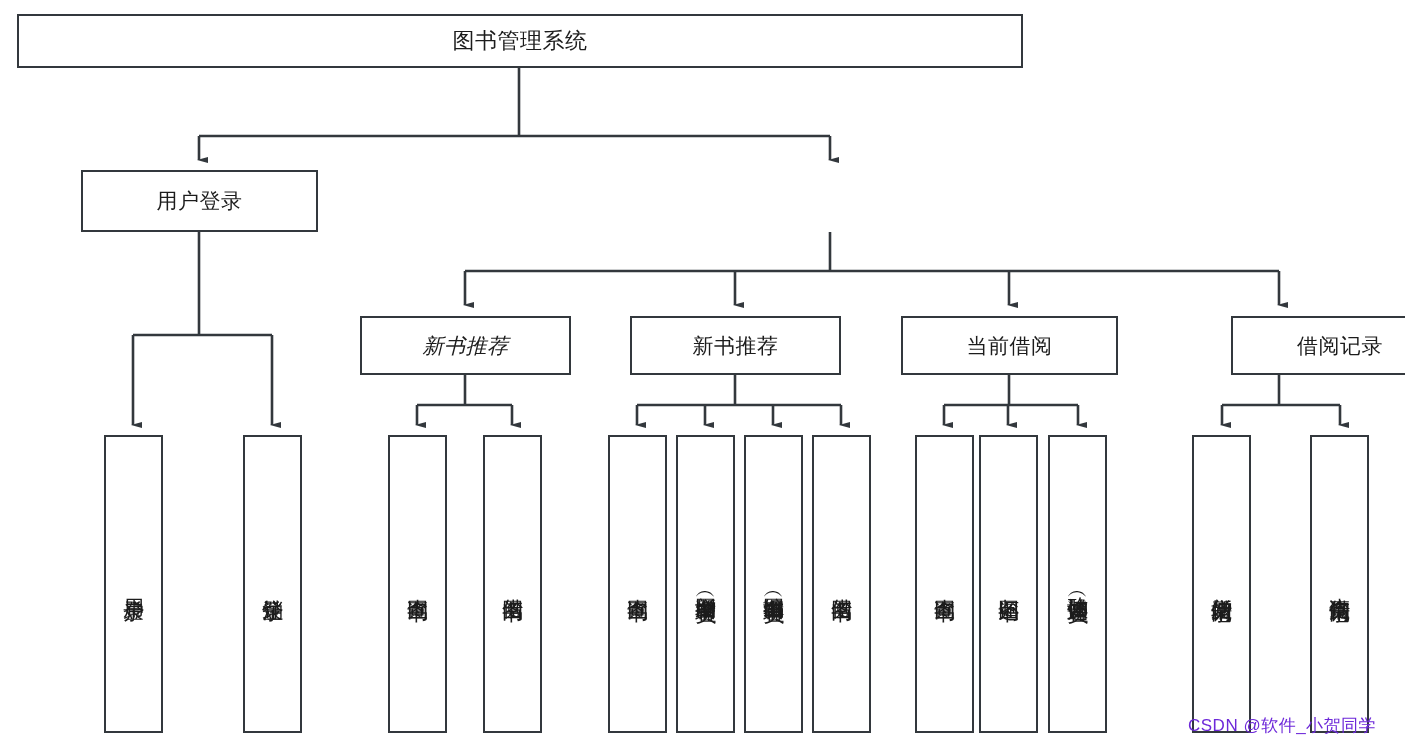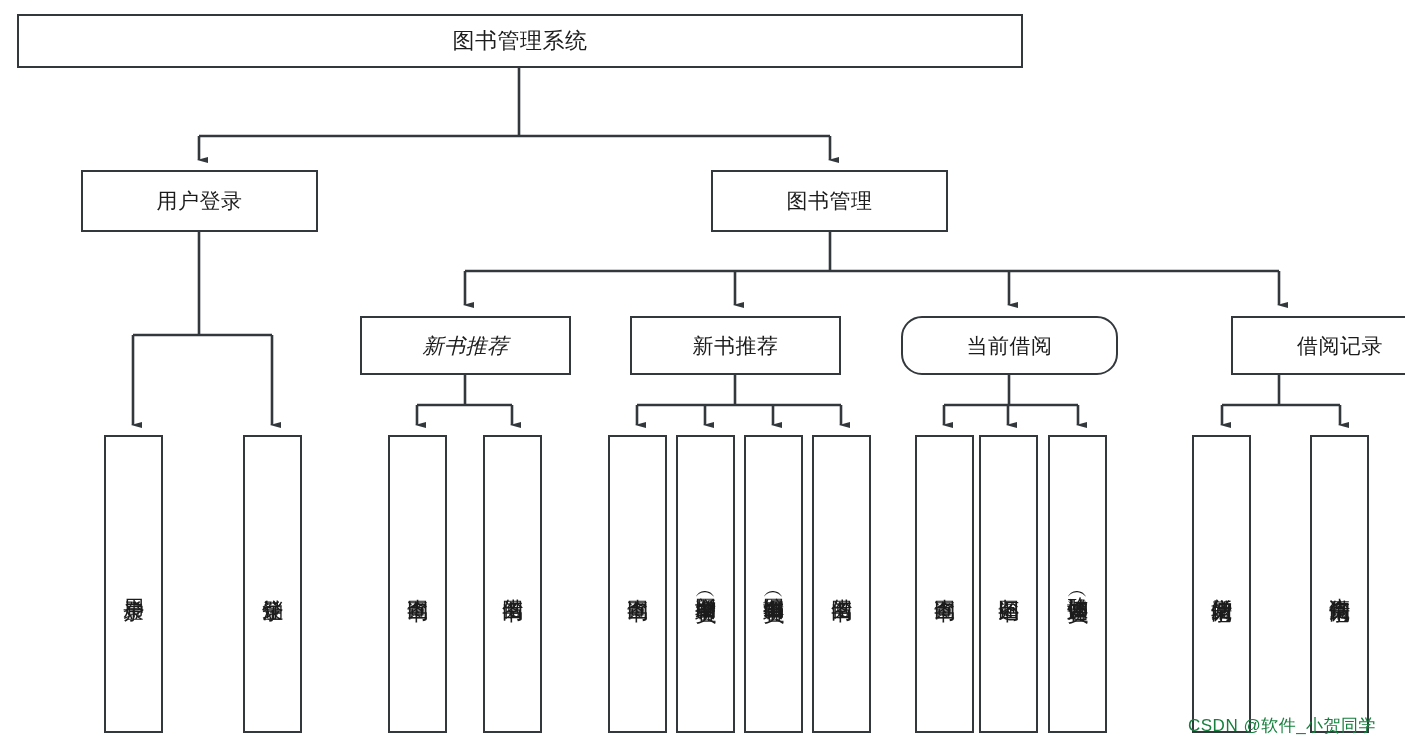--- a/index.html
+++ b/index.html
@@ -60,21 +60,21 @@
     font-size: 21px;
     line-height: 1.16;
     letter-spacing: 1px;
     white-space: nowrap;
   }
   #watermark {
     position: absolute;
     left: 1188px;
     top: 714px;
     font-size: 17px;
-    color: #15803d;
+    color: #6d28d9;
     letter-spacing: 0.5px;
     white-space: nowrap;
     font-family: "Liberation Sans", "DejaVu Sans", sans-serif;
   }
 </style>
 </head>
 <body>
 
 <div id="canvas">
 
@@ -129,33 +129,30 @@
   </svg>
 
   <div class="node title" style="left:17px; top:14px; width:1006px; height:54px;">
     <span class="lbl">图书管理系统</span>
   </div>
 
   <div class="node h" style="left:81px; top:170px; width:237px; height:62px;">
     <span class="lbl">用户登录</span>
   </div>
 
-  <div class="node h" style="left:711px; top:170px; width:237px; height:62px;">
-    <span class="lbl">图书管理</span>
-  </div>
 
   <div class="node h" style="left:360px; top:316px; width:211px; height:59px;font-style:italic;">
     <span class="lbl">新书推荐</span>
   </div>
 
   <div class="node h" style="left:630px; top:316px; width:211px; height:59px;">
     <span class="lbl">新书推荐</span>
   </div>
 
-  <div class="node h" style="left:901px; top:316px; width:217px; height:59px;border-radius:21px;">
+  <div class="node h" style="left:901px; top:316px; width:217px; height:59px;">
     <span class="lbl">当前借阅</span>
   </div>
 
   <div class="node h" style="left:1231px; top:316px; width:218px; height:59px;">
     <span class="lbl">借阅记录</span>
   </div>
 
   <div class="node v" style="left:104px; top:435px; width:59px; height:298px;">
     <span class="lbl">用户登录</span>
   </div>

